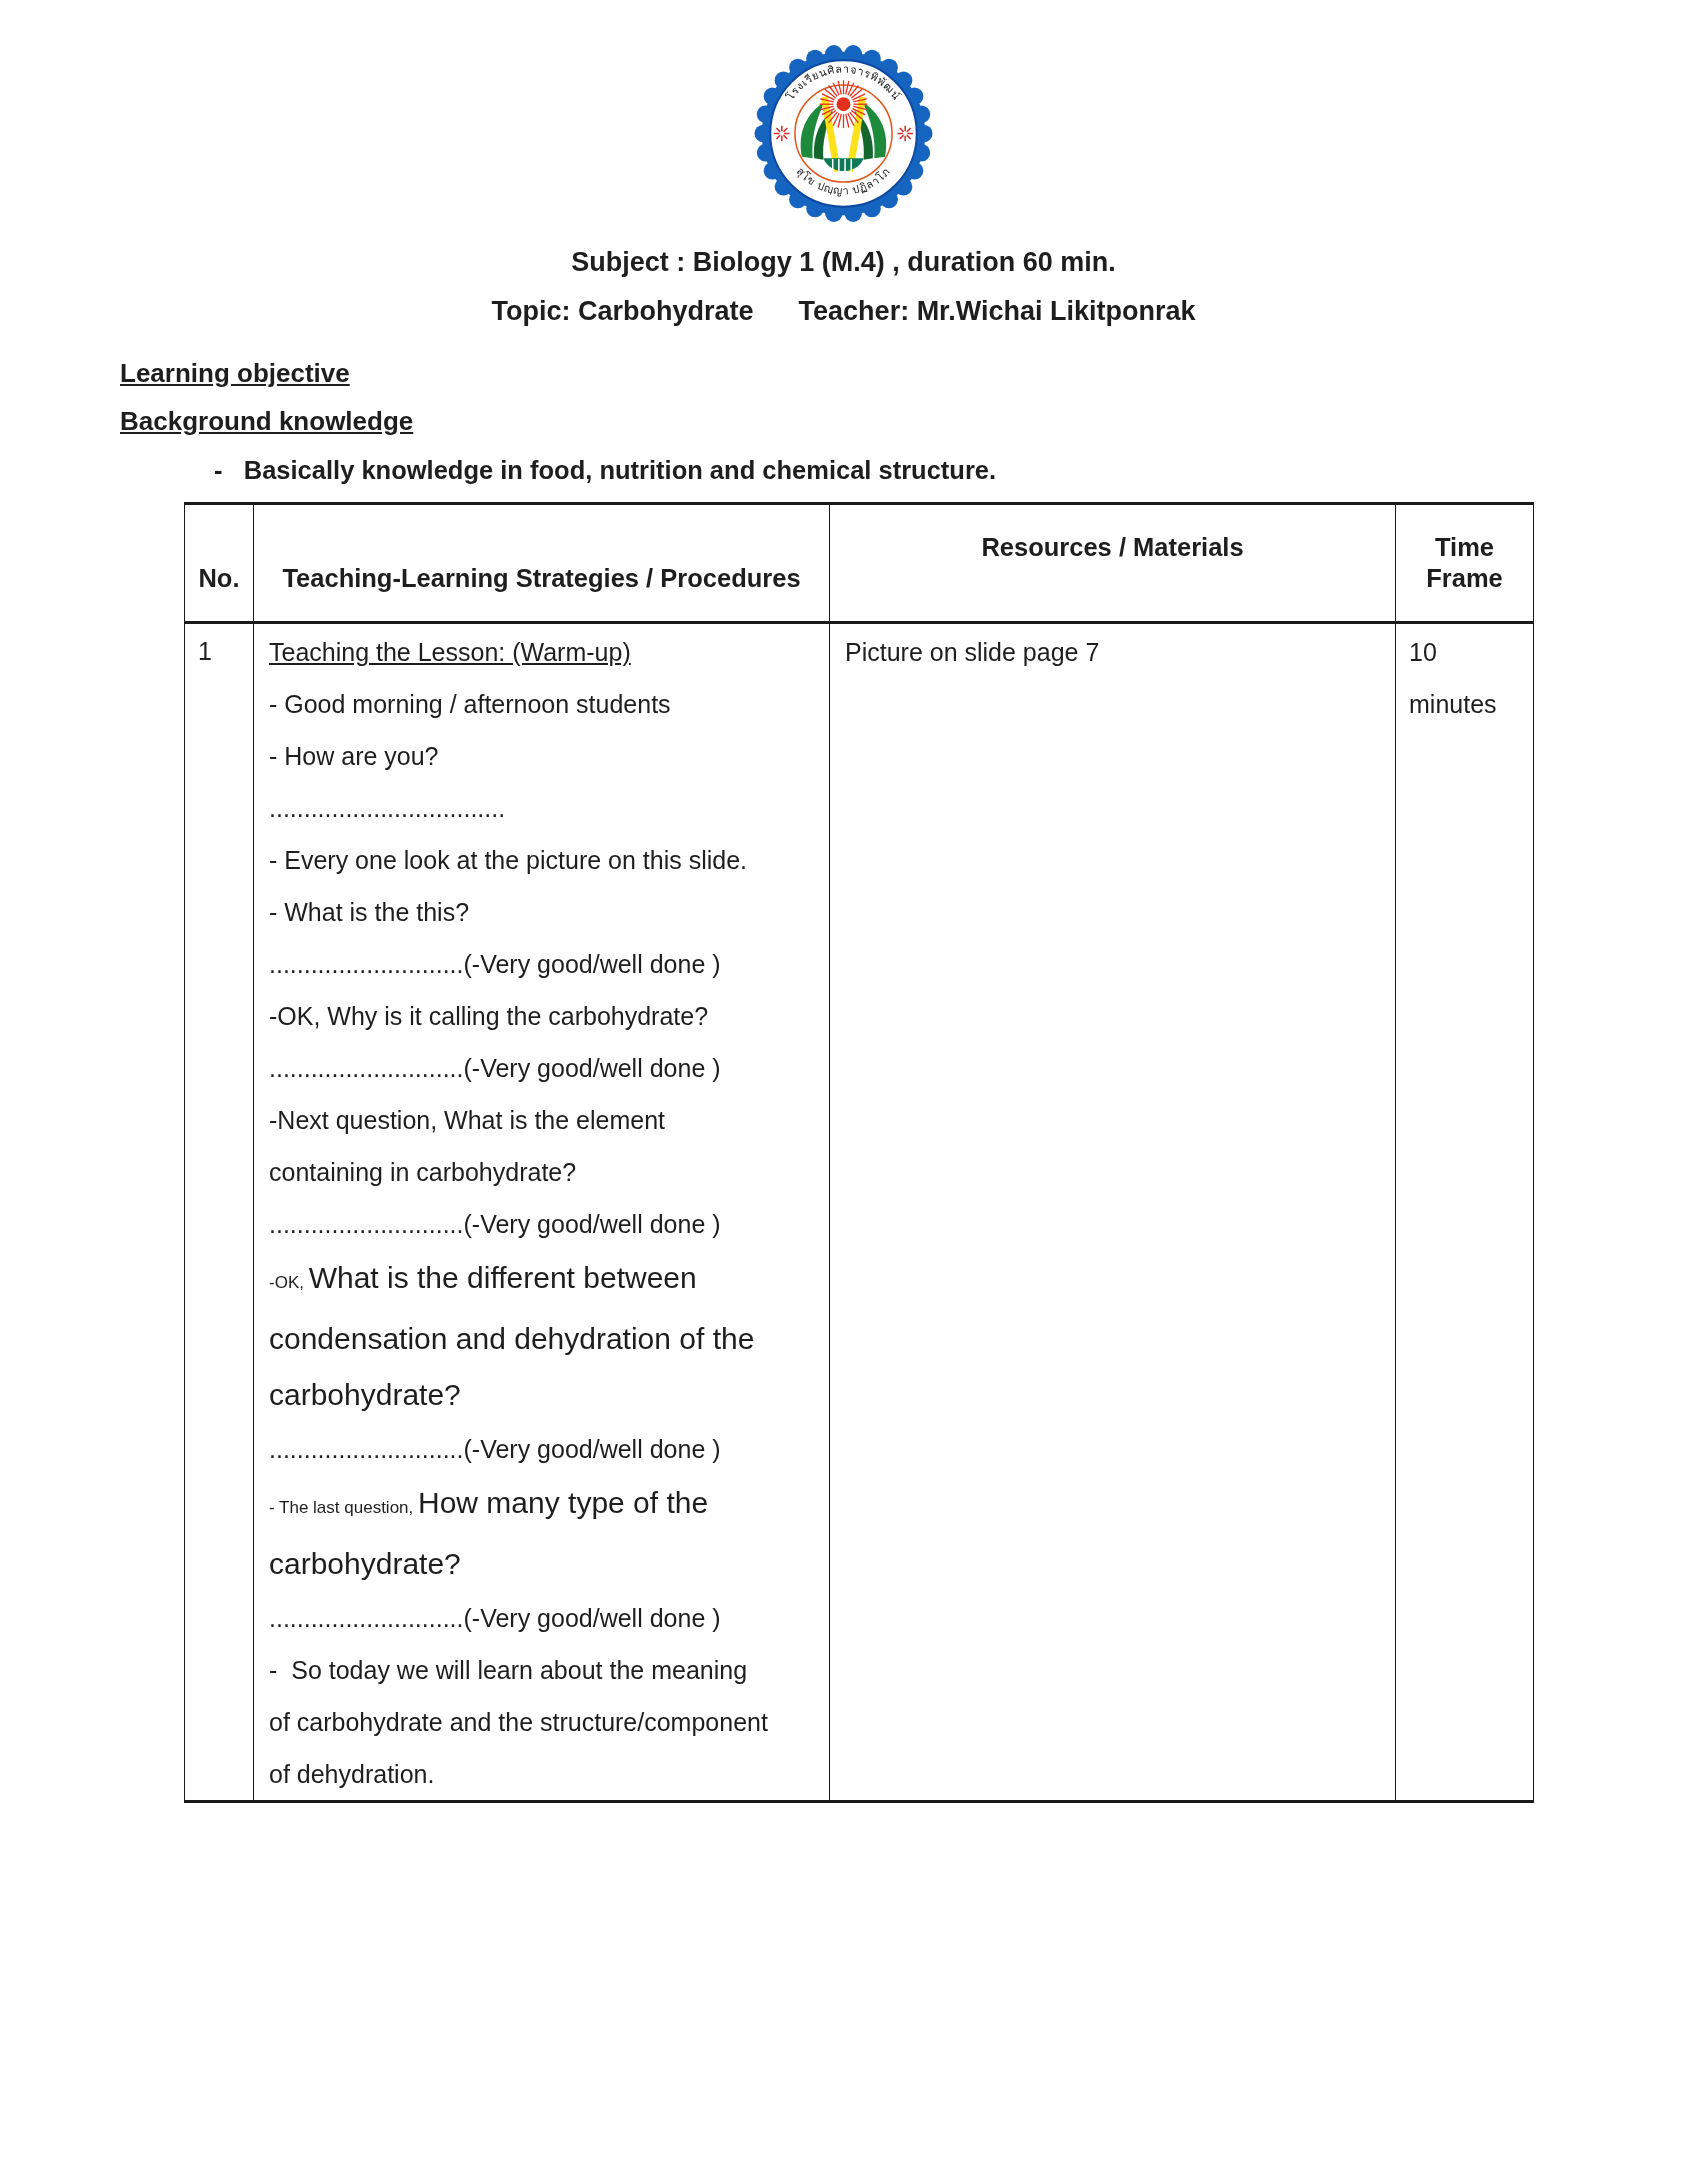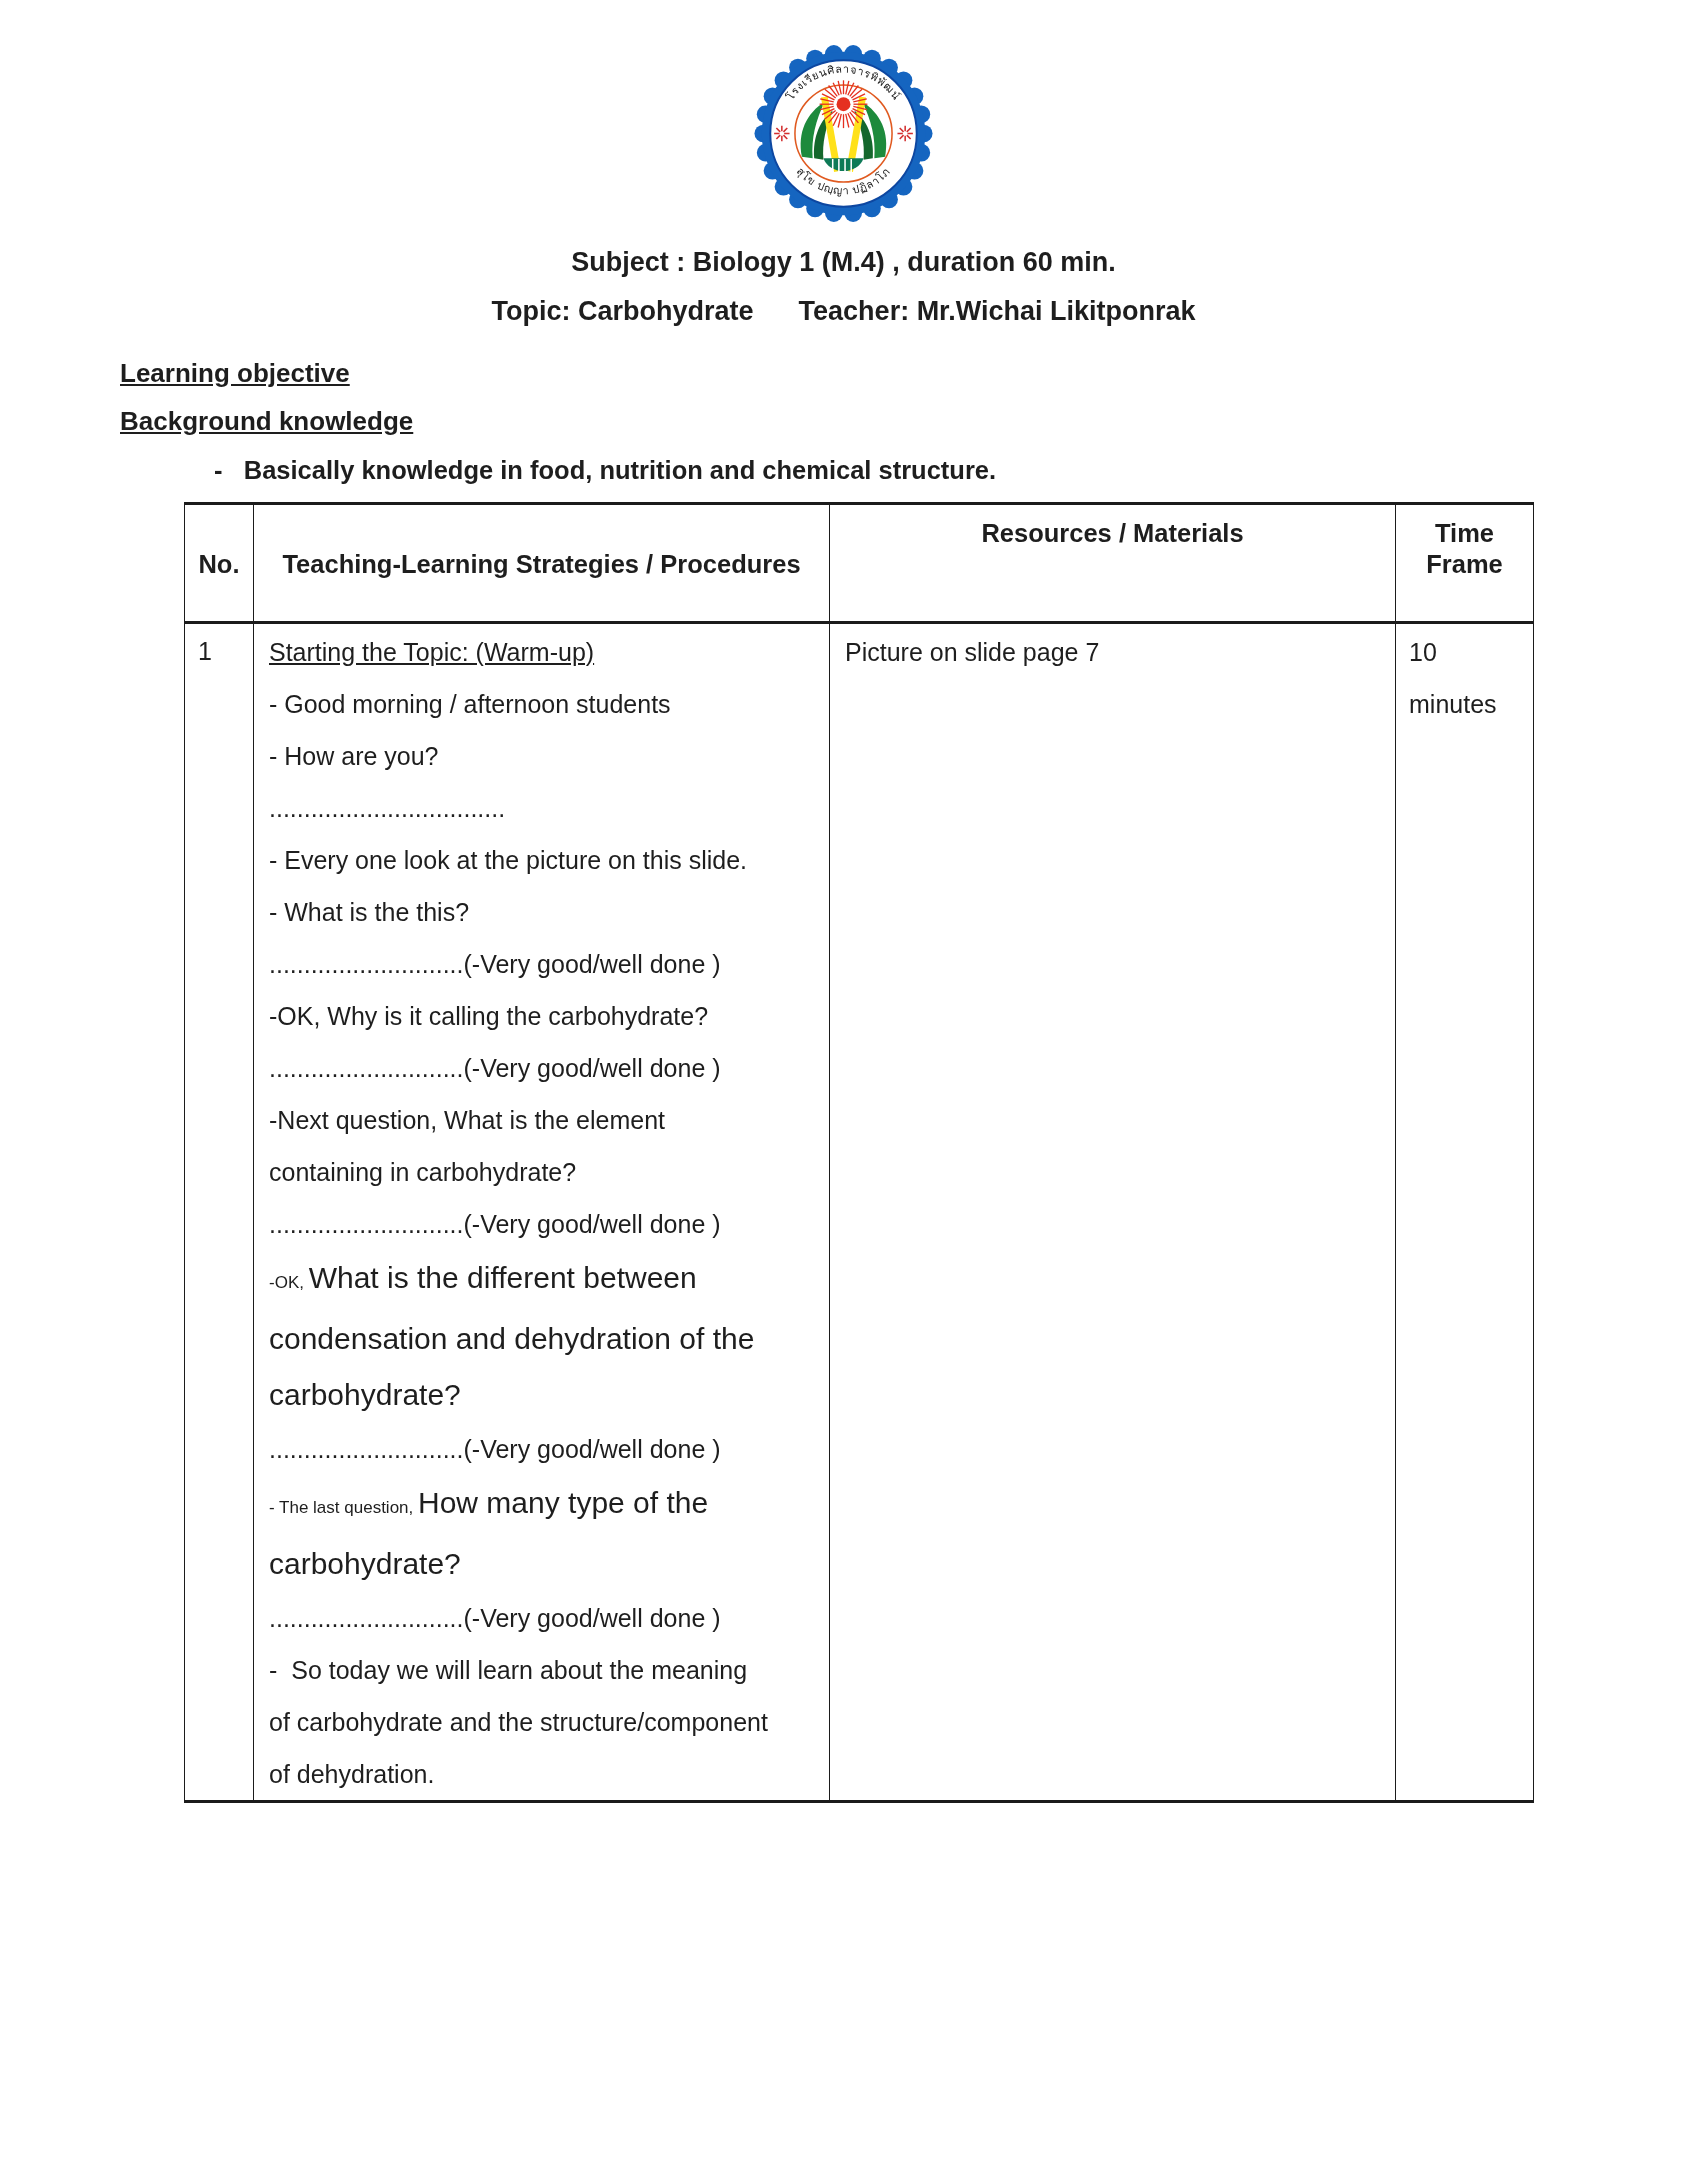--- a/index.html
+++ b/index.html
@@ -41,21 +41,21 @@
     margin-left:184px; margin-top:6.6px;
     border-collapse:collapse; table-layout:fixed;
     width:1350px;
     border:1.6px solid #1b1b1b;
     border-top-width:3.3px; border-bottom-width:3.3px;
   }
   th, td { border:1.6px solid #1b1b1b; vertical-align:top; }
   thead th { border-bottom-width:3.3px; font-weight:bold; }
   .th-inner {
     height:116px; display:flex; flex-direction:column;
-    justify-content:flex-start; align-items:center;
+    justify-content:center; align-items:center;
     padding:13px 3.3px 13px; font-size:25.5px; line-height:31px;
   }
   .th-slot { min-height:31px; }
 
   .cell-no    { padding:8.2px 0 0 13px; font-size:25px; line-height:38px; }
   .cell-strat { padding:1.6px 11.5px 0 15px; }
   .cell-res   { padding:1.6px 11.5px 0 15px; }
   .cell-time  { padding:1.6px 5px 0 13px; }
 
   .tline { font-size:25px; line-height:52px; white-space:pre-wrap; }
@@ -232,21 +232,21 @@
             <div class="th-slot">Frame</div>
             </div>
         </th>
       </tr>
     </thead>
     <tbody>
       <tr>
         <td class="cell-no">1</td>
         <td class="cell-strat">
           <div id="strategy-lines">
-              <div class="tline ul">Starting the Topic: (Warm-up)</div>
+              <div class="tline ul">Teaching the Lesson: (Warm-up)</div>
               <div class="tline">- Good morning / afternoon students</div>
               <div class="tline">- How are you?</div>
               <div class="tline">..................................</div>
               <div class="tline">- Every one look at the picture on this slide.</div>
               <div class="tline">- What is the this?</div>
               <div class="tline">............................(-Very good/well done )</div>
               <div class="tline">-OK, Why is it calling the carbohydrate?</div>
               <div class="tline">............................(-Very good/well done )</div>
               <div class="tline">-Next question, What is the element</div>
               <div class="tline">containing in carbohydrate?</div>

